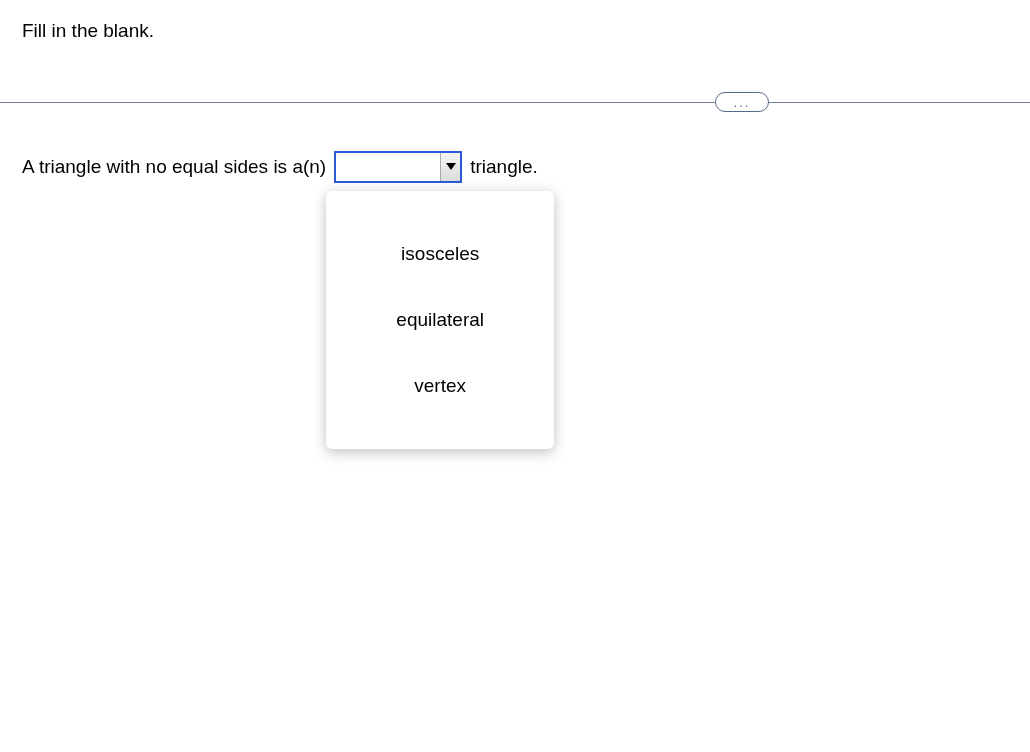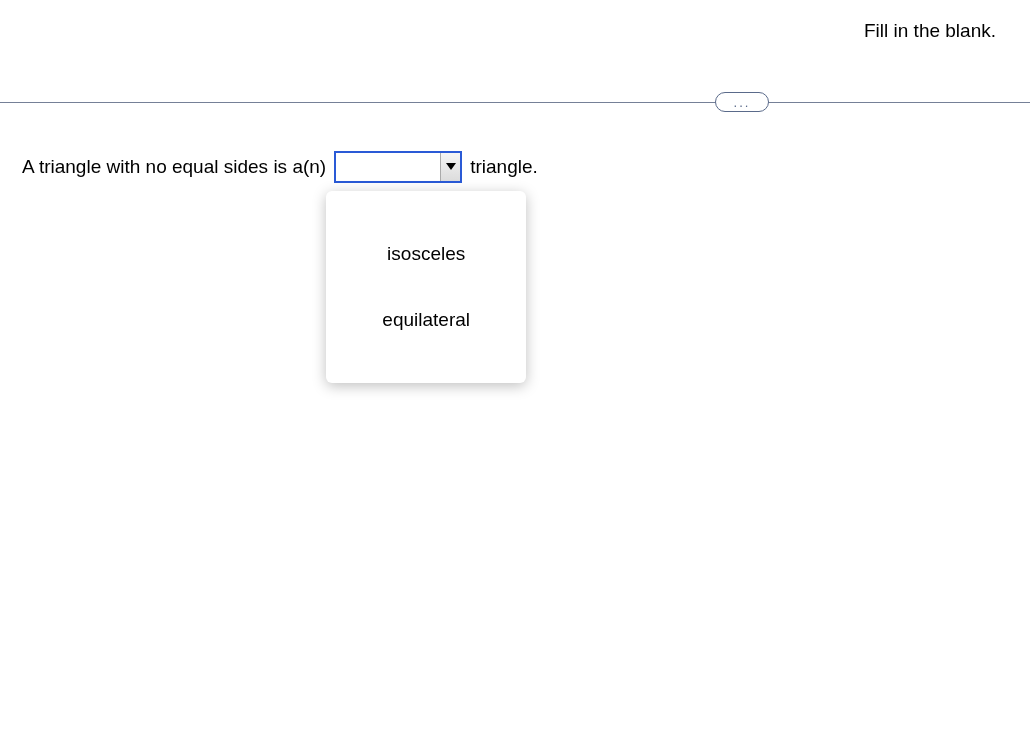--- a/index.html
+++ b/index.html
@@ -8,22 +8,21 @@
     padding: 0;
     font-family: Arial, Helvetica, sans-serif;
     font-size: 19px;
     color: #000;
     background: #fff;
     width: 1030px;
     height: 752px;
     position: relative;
   }
   .top-section {
-    padding: 20px 34px 18px 22px;
-    text-align: right;
+    padding: 20px 14px 18px 22px;
   }
   .instruction {
     margin-bottom: 18px;
   }
   .blank-line {
     display: inline-block;
     border-bottom: 1px solid #000;
     width: 78px;
     vertical-align: baseline;
     margin: 0 2px;
@@ -89,21 +88,21 @@
     align-items: center;
     justify-content: center;
   }
   .dropdown-arrow-btn svg {
     display: block;
   }
   .dropdown-list {
     position: absolute;
     top: 40px;
     left: 0;
-    width: 200px;
+    width: 228px;
     background: #fff;
     border-radius: 6px;
     box-shadow: 0 3px 14px rgba(0,0,0,0.25);
     padding: 30px 0 30px 0;
   }
   .dropdown-option {
     text-align: center;
     padding: 22px 0;
     font-size: 19px;
     cursor: pointer;
@@ -137,18 +136,19 @@
         <div class="dropdown-arrow-btn">
           <svg width="10" height="8" viewBox="0 0 10 8">
             <polygon points="0,0 10,0 5,7" fill="#000"></polygon>
           </svg>
         </div>
       </div>
 
       <div class="dropdown-list">
         <div class="dropdown-option">isosceles</div>
         <div class="dropdown-option">equilateral</div>
+        <div class="dropdown-option">vertex</div>
       </div>
     </div>
 
     <span>triangle.</span>
   </div>
 </div>
 
 </body></html>

